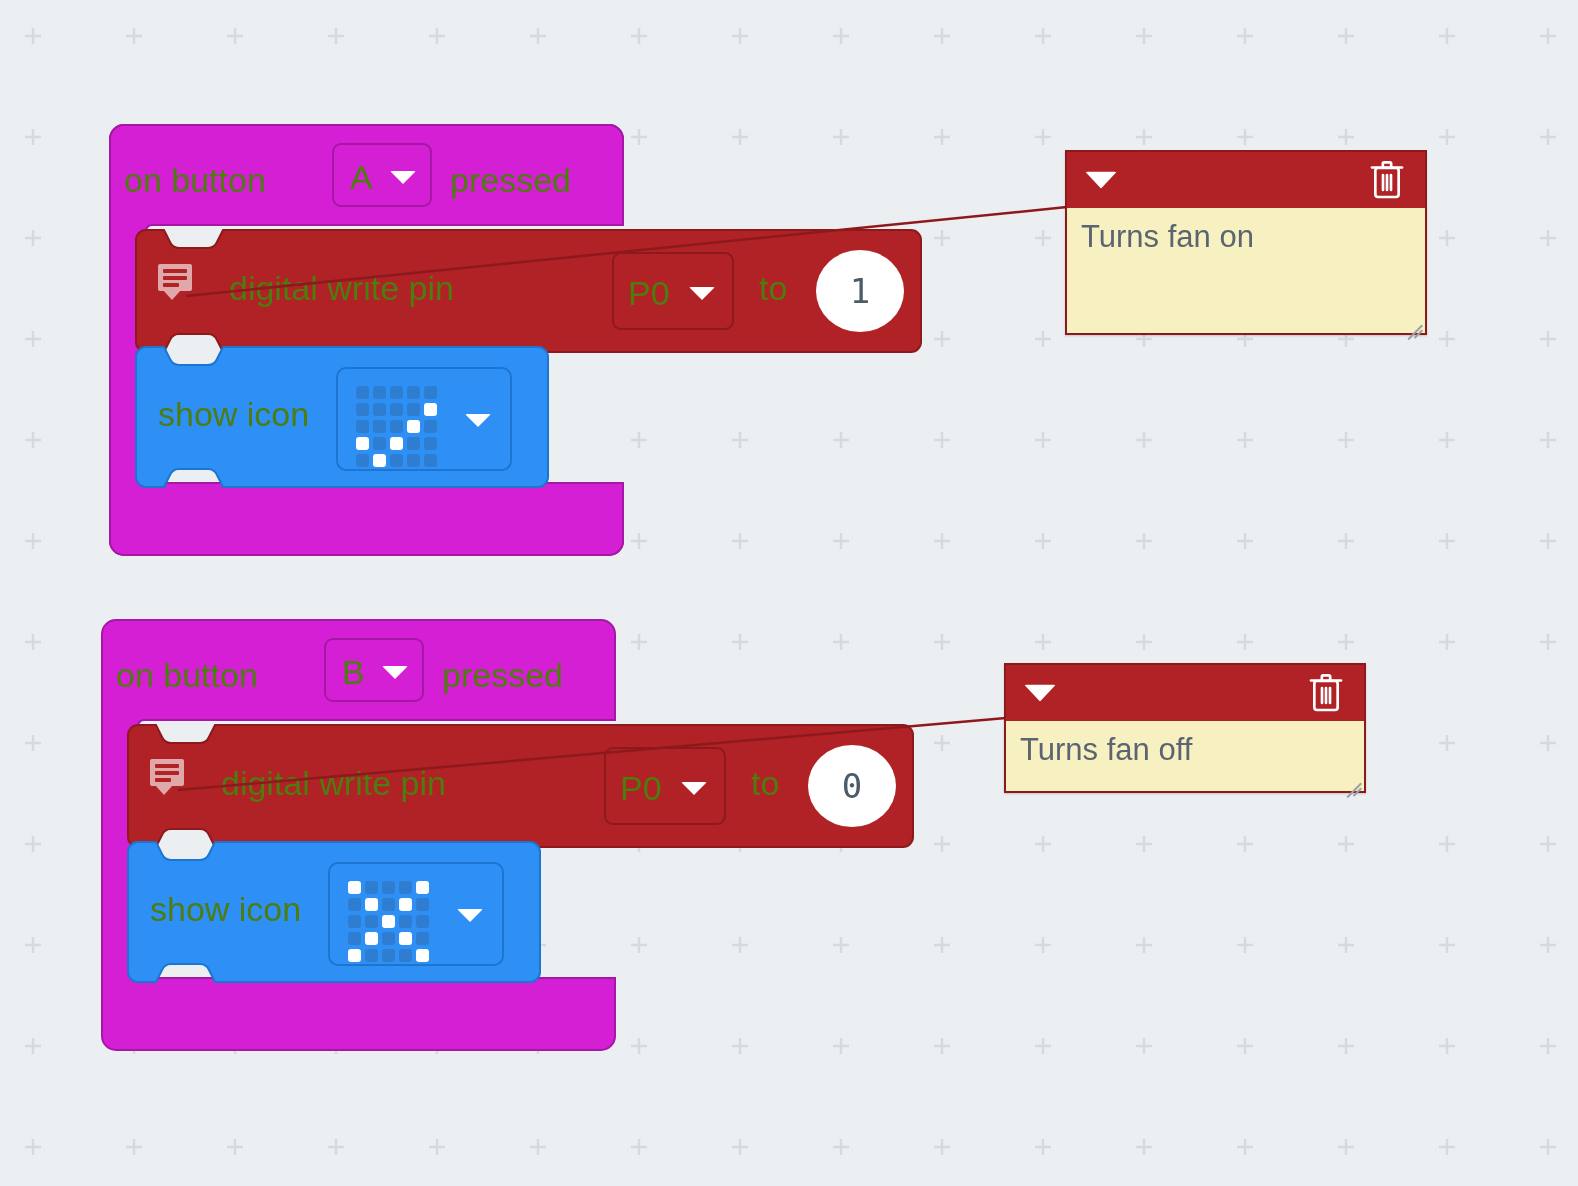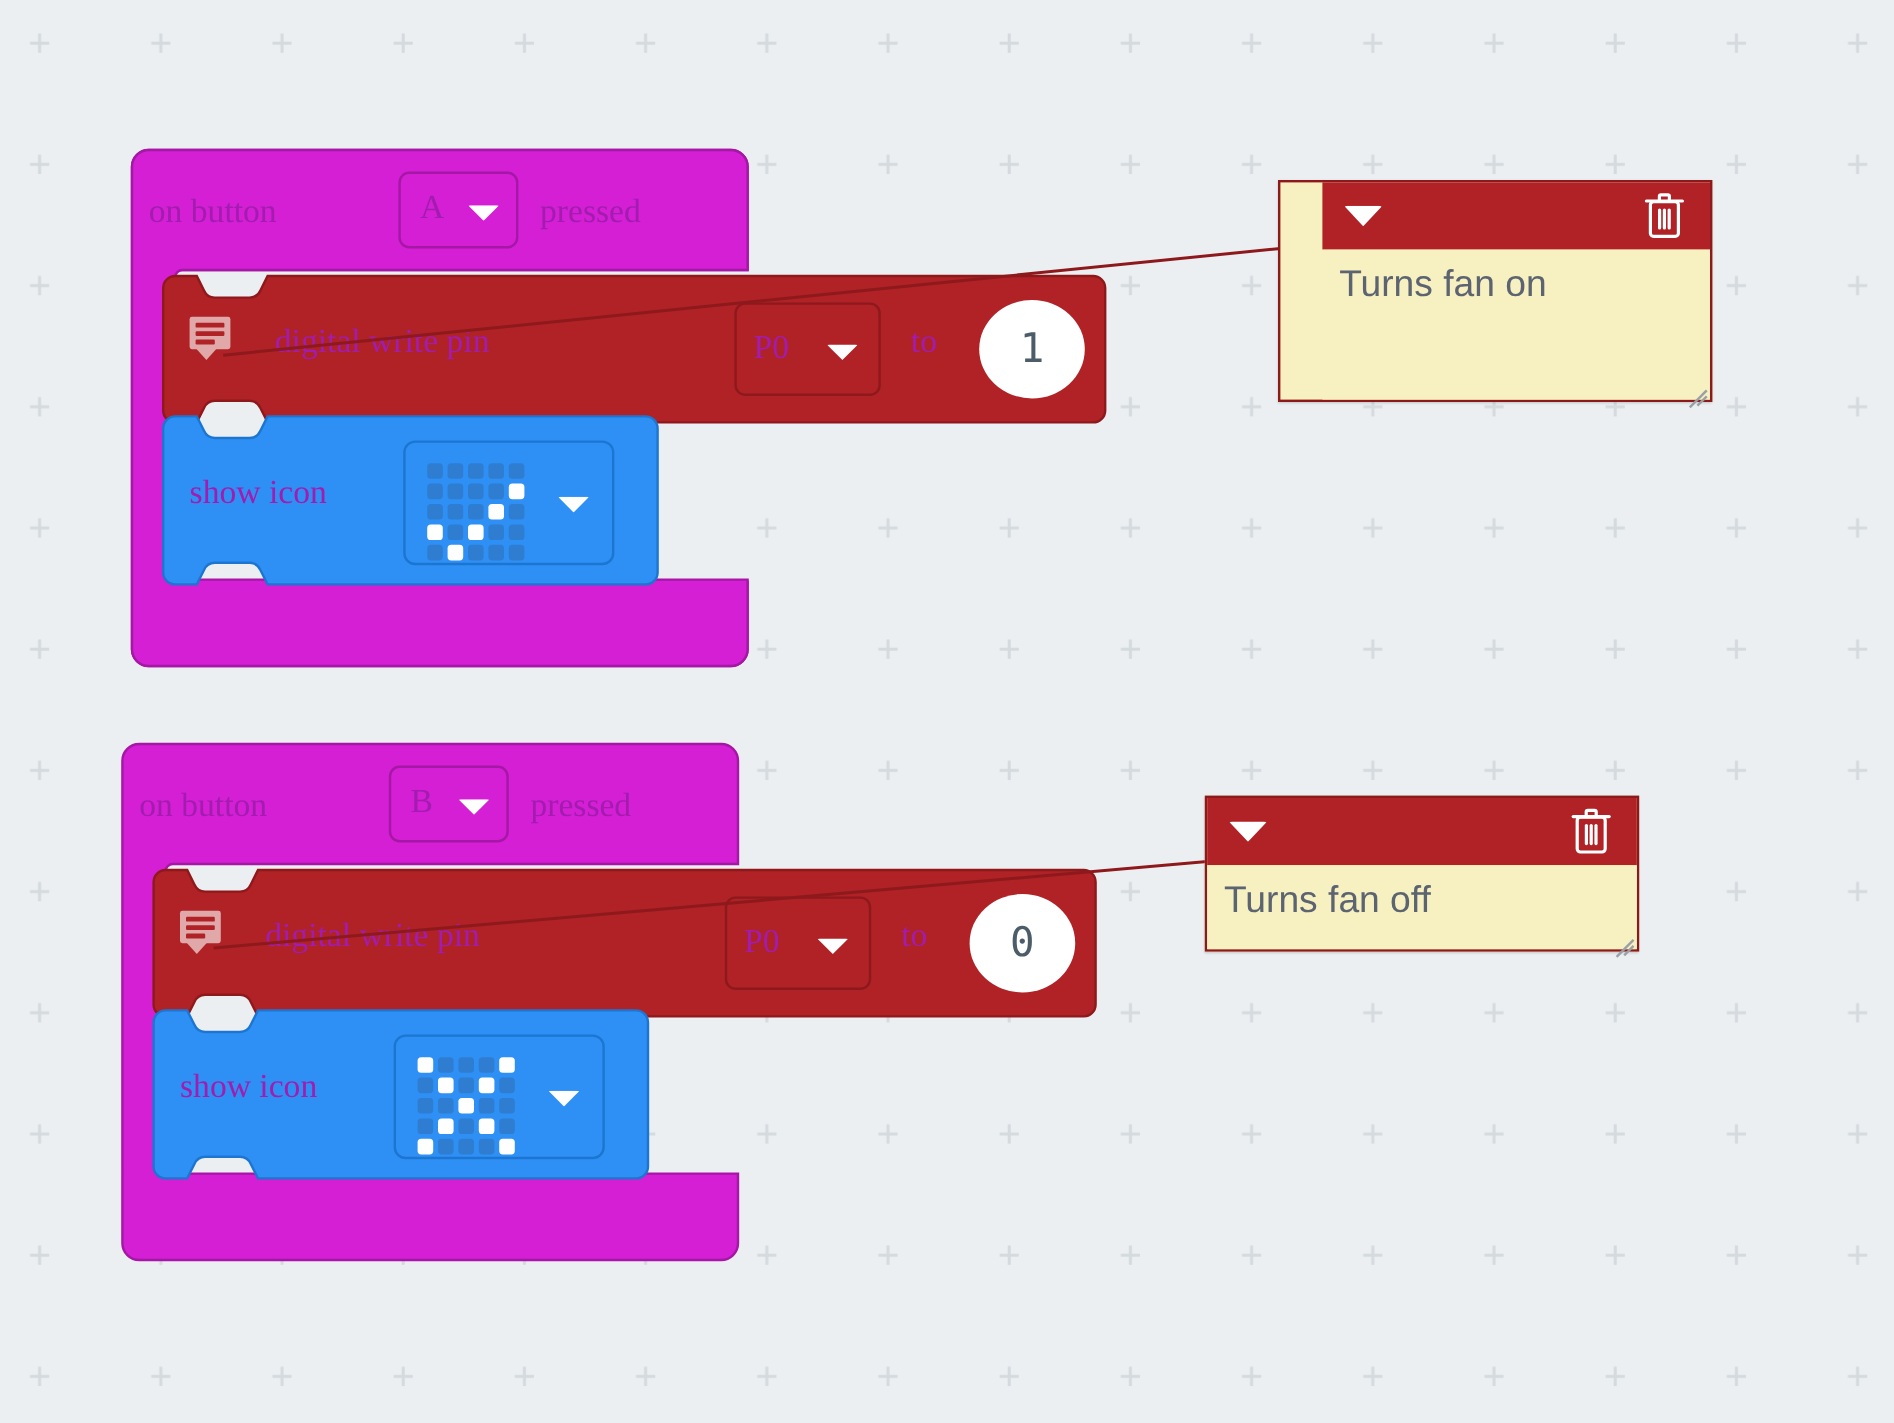--- a/index.html
+++ b/index.html
@@ -22,23 +22,23 @@
     background-color: #eceff1;
   }
   #grid-layer {
     position: absolute;
     inset: 0;
     pointer-events: none;
   }
 
   
   .blk-text {
-    font-family: Liberation Serif, serif;
-    color: #a21caf;
-    font-size: 28px;
+    font-family: Liberation Sans, sans-serif;
+    color: #4d7c0f;
+    font-size: 34px;
     letter-spacing: 0px;
     white-space: nowrap;
     user-select: none;
   }
 
   
   .script-group {
     position: absolute;
   }
 
@@ -371,21 +371,21 @@
           <span class="caret" style="left:127px; top:45px;"></span>
         </div>
       </div>
     </div>
   </div>
 
   <svg class="cmt-connector" width="1578" height="1186">
     <line x1="186" y1="296" x2="1067" y2="207" stroke="#8e191c" stroke-width="2.5"></line>
   </svg>
 
-  <div class="comment" style="left:1065px; top:150px; width:362px; height:185px;padding-left:35px;">
+  <div class="comment" style="left:1065px; top:150px; width:362px; height:185px;">
     <div class="comment-head">
       <span class="comment-collapse"></span>
       <span class="comment-delete">
         <svg width="40" height="44" viewBox="0 0 24 26" fill="none" stroke="#ffffff" stroke-width="1.6" stroke-linecap="round" stroke-linejoin="round">
           <path d="M3 5.5 H21"></path>
           <path d="M9.5 5.5 V3.2 a0.8 0.8 0 0 1 0.8 -0.8 h3.4 a0.8 0.8 0 0 1 0.8 0.8 V5.5"></path>
           <rect x="5" y="5.8" width="14" height="17.4" rx="1.6"></rect>
           <path d="M9.6 10 V19"></path>
           <path d="M12 10 V19"></path>
           <path d="M14.4 10 V19"></path>

